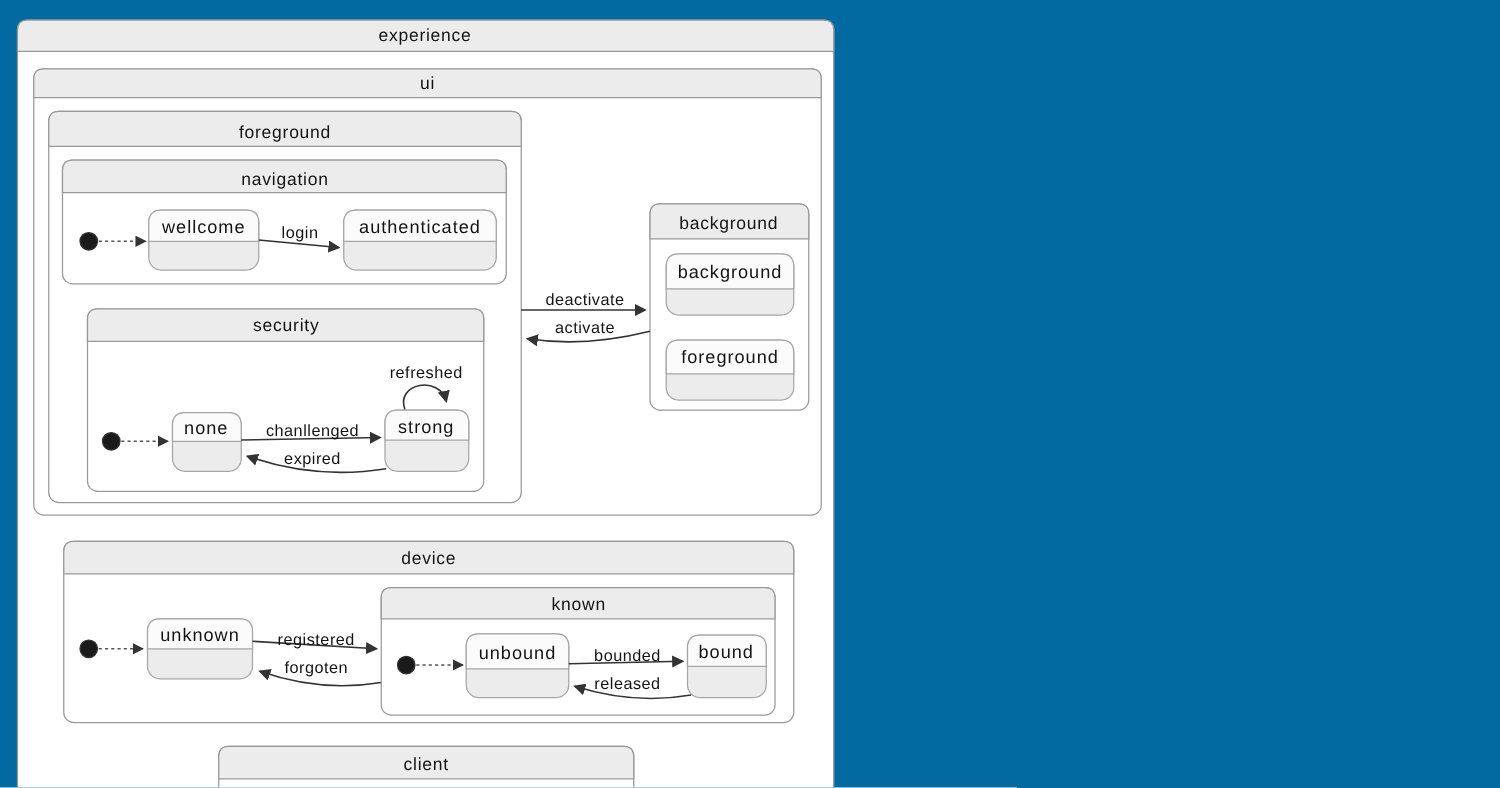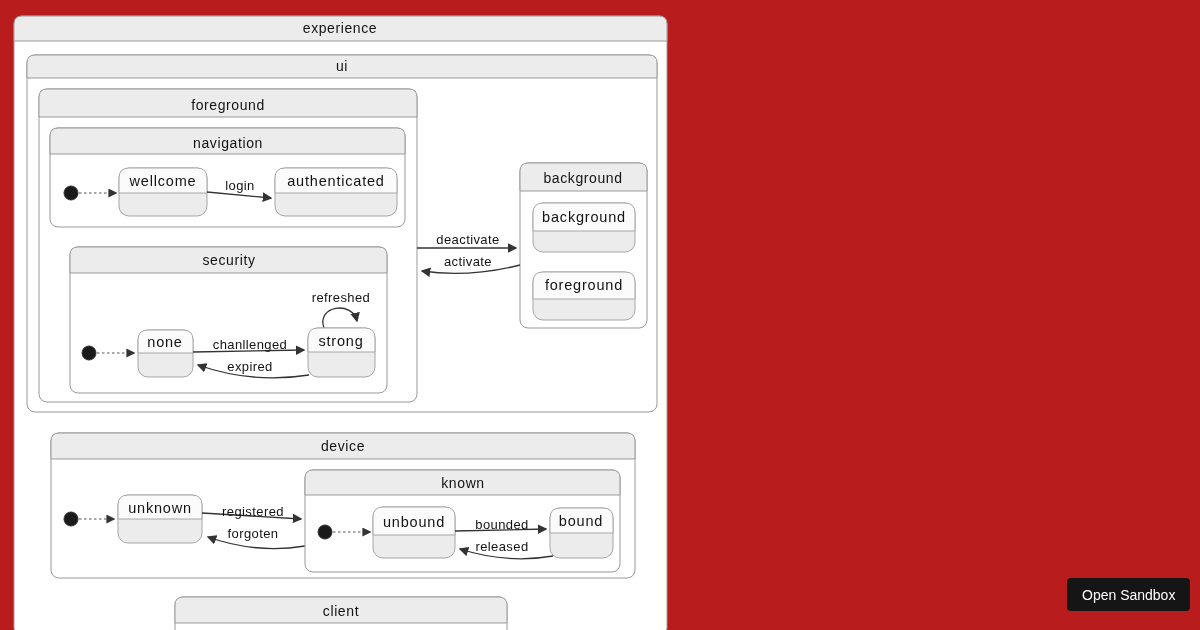--- a/index.html
+++ b/index.html
@@ -8,21 +8,21 @@
     width: 1200px;
     height: 630px;
     background: #ffffff;
     overflow: hidden;
     font-family: "Liberation Sans", sans-serif;
   }
   .canvas {
     position: relative;
     width: 1200px;
     height: 630px;
-    background: #b91c1c;
+    background: #0369a1;
   }
   svg.diagram {
     position: absolute;
     left: 0;
     top: 0;
   }
   svg .comp-body {
     fill: #ffffff;
     stroke: #999999;
     stroke-width: 1;
@@ -251,14 +251,13 @@
       <text class="state-label-text" x="581" y="526">bound</text>
     </g>
 
     <g>
       <rect class="comp-body" x="175" y="597" width="332" height="45" rx="8"></rect>
       <path class="comp-header" d="M175,623 L175,605 Q175,597 183,597 L499,597 Q507,597 507,605 L507,623 Z"></path>
       <text class="comp-title-text" x="341" y="616">client</text>
     </g>
   </svg>
 
-  <button class="open-sandbox-btn">Open Sandbox</button>
 </div>
 
 </body></html>

